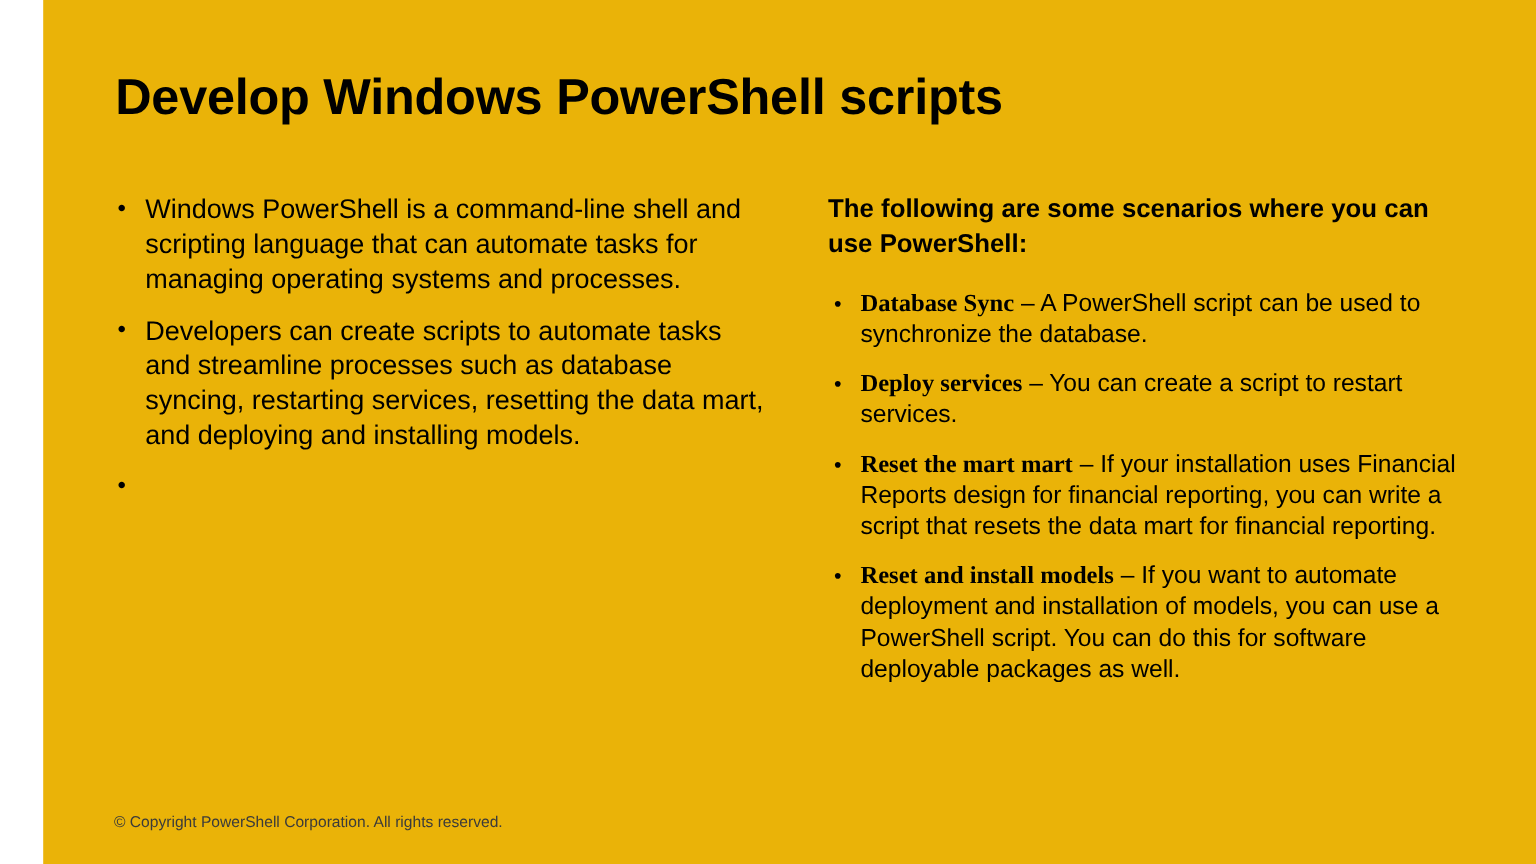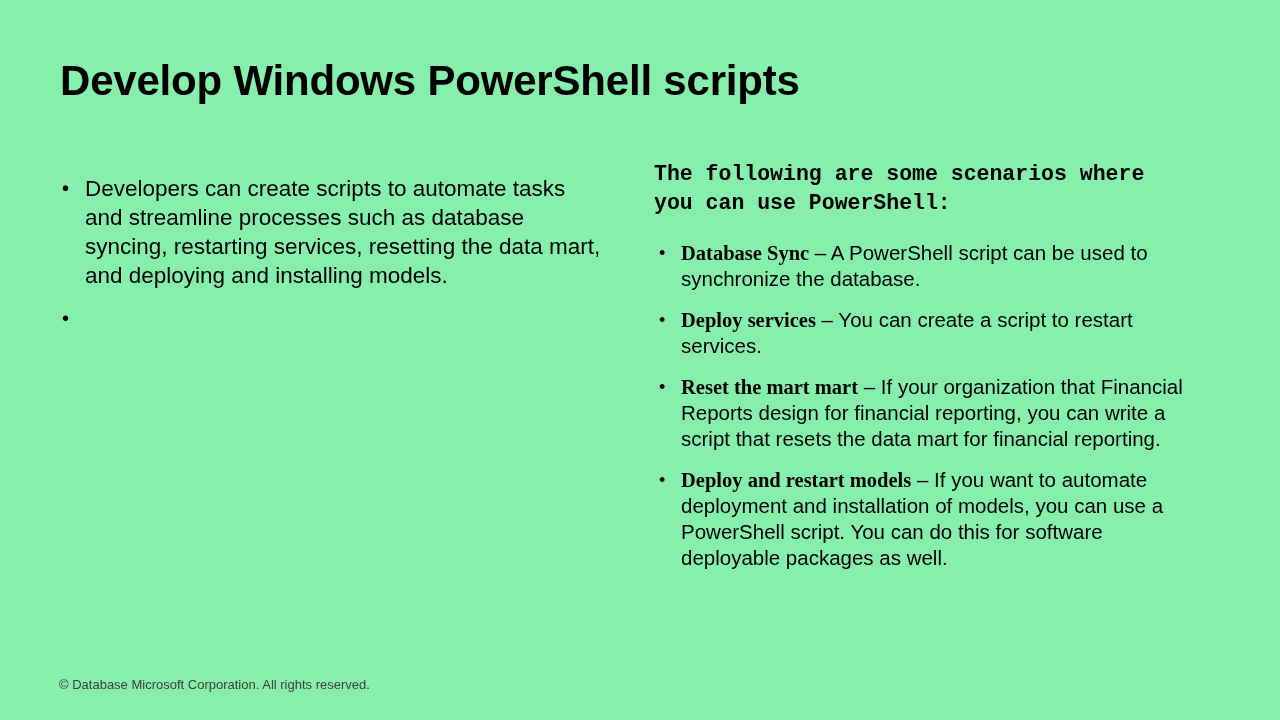--- a/index.html
+++ b/index.html
@@ -13,21 +13,22 @@
     position: relative;
     overflow: hidden;
     font-family: "Liberation Sans", sans-serif;
     color: #000000;
     -webkit-font-smoothing: antialiased;
   }
 
   .slide {
     position: absolute;
     inset: 0;
-    background: #86efac;
+    background: #eab308;
+    margin-left: 36px;
   }
 
   .slide-title {
     position: absolute;
     left: 60px;
     top: 58px;
     width: 1160px;
     font-size: 42px;
     font-weight: bold;
     letter-spacing: -0.2px;
@@ -95,21 +96,20 @@
   }
 
   
   .right-heading {
     font-size: 21.5px;
     line-height: 29px;
     font-weight: bold;
     color: #000000;
     margin: 0 0 22px 0;
     width: 535px;
-    font-family: Liberation Mono, monospace;
   }
 
   
   .col-right ul.bullets > li {
     font-size: 20.5px;
     line-height: 26px;
     margin-bottom: 15px;
   }
   .col-right ul.bullets > li .dot {
     top: 0;
@@ -142,20 +142,21 @@
 <div class="slide">
 
   <div class="slide-title">Develop Windows PowerShell scripts</div>
 
   <div class="columns">
 
     <div class="col-left">
       <ul class="bullets">
         <li>
           <span class="dot">•</span>
+          <span>Windows PowerShell is a command-line shell and scripting language that can automate tasks for managing operating systems and processes.</span>
         </li>
         <li>
           <span class="dot">•</span>
           <span>Developers can create scripts to automate tasks and streamline processes such as database syncing, restarting services, resetting the data mart, and deploying and installing models.</span>
         </li>
         <li>
           <span class="dot">•</span>
         </li>
       </ul>
     </div>
@@ -167,26 +168,26 @@
         <li>
           <span class="dot">•</span>
           <span class="lead">Database Sync</span><span> – A PowerShell script can be used to synchronize the database.</span>
         </li>
         <li>
           <span class="dot">•</span>
           <span class="lead">Deploy services</span><span> – You can create a script to restart services.</span>
         </li>
         <li>
           <span class="dot">•</span>
-          <span class="lead">Reset the mart mart</span><span> – If your organization that Financial Reports design for financial reporting, you can write a script that resets the data mart for financial reporting.</span>
+          <span class="lead">Reset the mart mart</span><span> – If your installation uses Financial Reports design for financial reporting, you can write a script that resets the data mart for financial reporting.</span>
         </li>
         <li>
           <span class="dot">•</span>
-          <span class="lead">Deploy and restart models</span><span> – If you want to automate deployment and installation of models, you can use a PowerShell script. You can do this for software deployable packages as well.</span>
+          <span class="lead">Reset and install models</span><span> – If you want to automate deployment and installation of models, you can use a PowerShell script. You can do this for software deployable packages as well.</span>
         </li>
       </ul>
     </div>
 
   </div>
 
-  <div class="footer">© Database Microsoft Corporation. All rights reserved.</div>
+  <div class="footer">© Copyright PowerShell Corporation. All rights reserved.</div>
 
 </div>
 
 </body></html>

